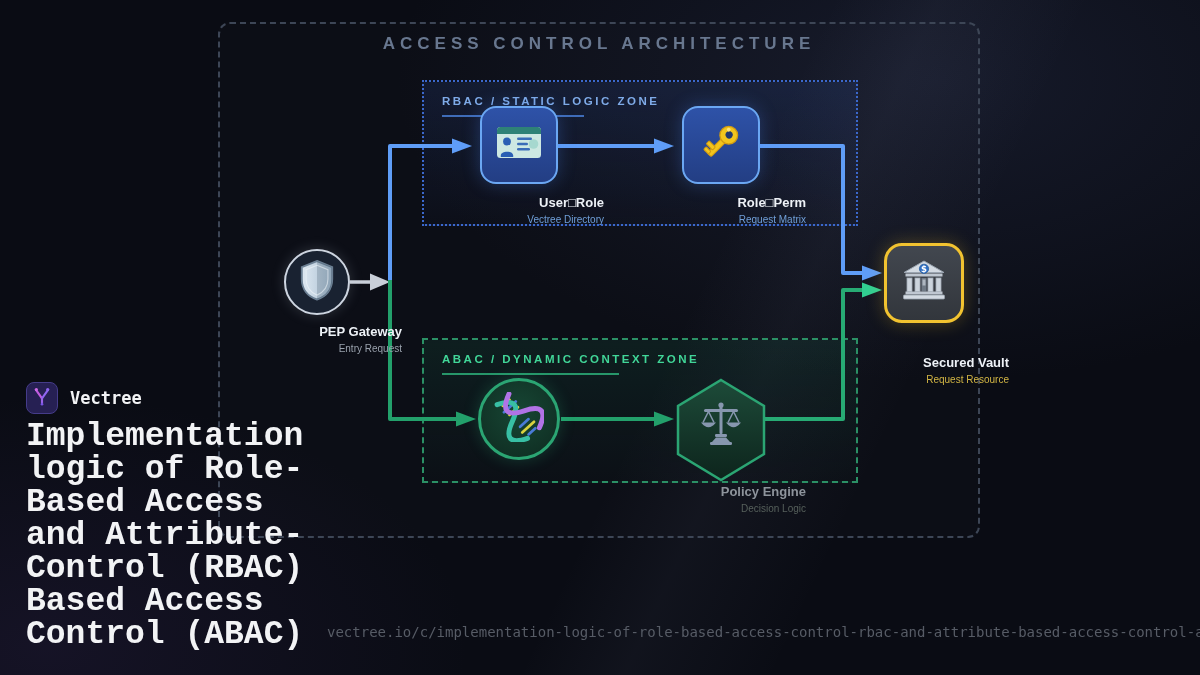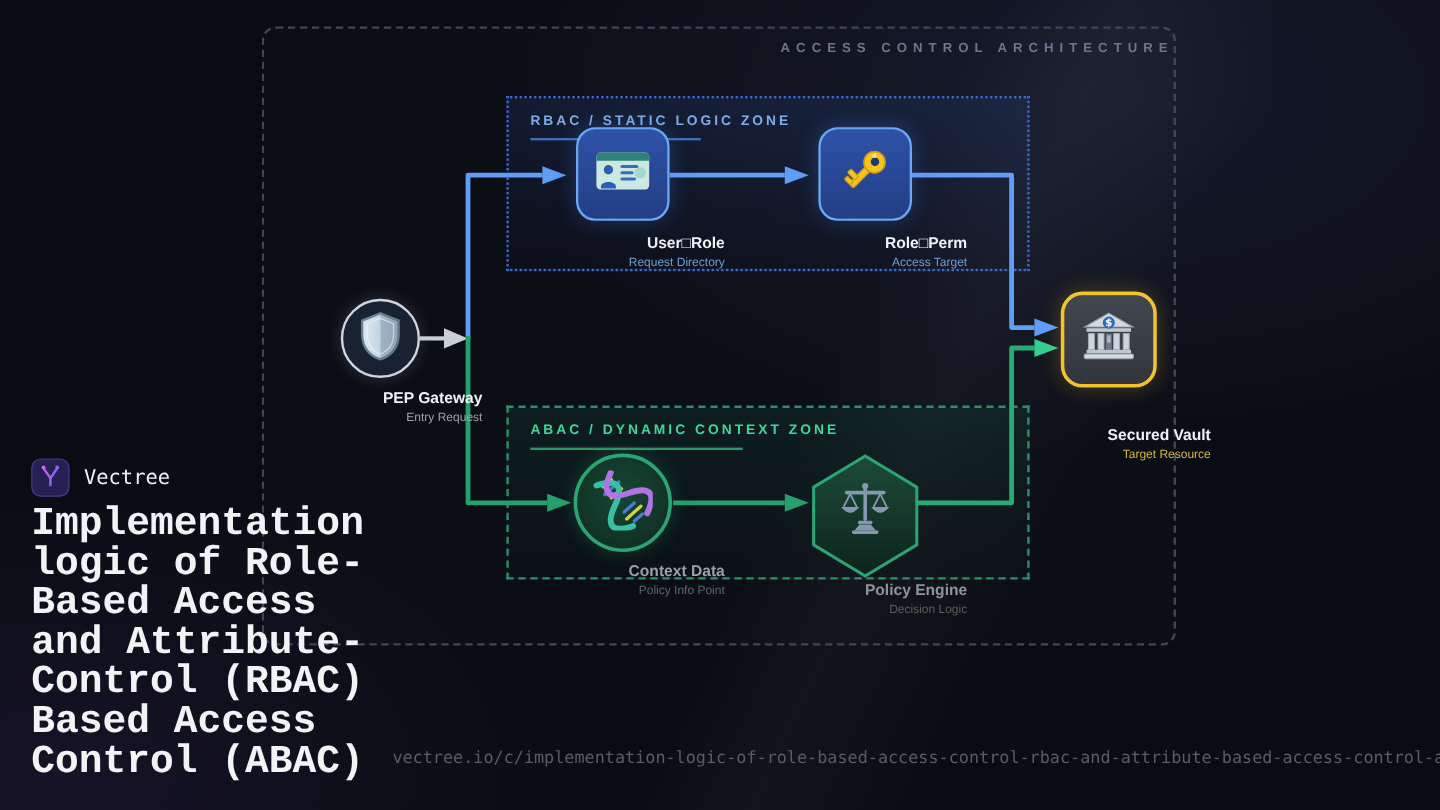--- a/index.html
+++ b/index.html
@@ -13,22 +13,22 @@
       radial-gradient(700px 420px at 4% 96%, rgba(56,40,92,0.25), rgba(0,0,0,0) 60%),
       #0a0c14;
   }
   
   .frame {
     position:absolute; left:218px; top:22px; width:762px; height:516px;
     border:2px dashed #3d4656; border-radius:12px;
     background:rgba(255,255,255,0.012);
   }
   .d-title {
-    margin-top:10px; text-align:right;
-    font-size:11px; font-weight:bold; letter-spacing:5px; color:#68778f;
+    margin-top:10px; text-align:center;
+    font-size:17px; font-weight:bold; letter-spacing:5px; color:#68778f;
   }
   
   .zone { position:absolute;text-align:right; }
   .zone.rbac {
     left:422px; top:80px; width:436px; height:146px;
     border:2px dotted #3b68cc;
     background:linear-gradient(180deg, rgba(42,74,150,0.20), rgba(18,28,58,0.08));
   }
   .zone.abac {
     left:422px; top:338px; width:436px; height:145px;
@@ -85,21 +85,21 @@
   .sub-gold { color:#d2b544; }
   
   .brand-row { position:absolute; left:26px; top:382px; display:flex; align-items:center; }
   .brand-logo {
     width:32px; height:32px; border-radius:8px;
     background:#262053; border:1px solid #453c8a;
     display:flex; align-items:center; justify-content:center;
   }
   .brand-name {
     margin-left:12px; font-family:"DejaVu Sans Mono", monospace;
-    font-size:17px; font-weight:normal; color:#f2f3f5;
+    font-size:17px; font-weight:bold; color:#f2f3f5;
   }
   .big-title {
     position:absolute; left:26px; top:420px;
     font-family:Liberation Mono, monospace;
     font-size:33px; line-height:33px; font-weight:bold; color:#f2f3f5;
     white-space:nowrap;
   }
   .url-line {
     position:absolute; left:327px; top:624px; width:875px; overflow:hidden;
     font-family:"DejaVu Sans Mono", monospace;
@@ -177,61 +177,57 @@
         <circle cx="11" cy="15.5" r="3.9" fill="#2a5fb4"></circle>
         <path d="M4.8 29.5 C4.8 24.5 17.2 24.5 17.2 29.5 V31 H4.8 Z" fill="#2a5fb4"></path>
         <rect x="21" y="11.5" width="15" height="2.6" rx="1.3" fill="#2a5fb4" opacity="0.9"></rect>
         <rect x="21" y="16.7" width="11" height="2.6" rx="1.3" fill="#2a5fb4" opacity="0.9"></rect>
         <rect x="21" y="21.9" width="13" height="2.6" rx="1.3" fill="#2a5fb4" opacity="0.9"></rect>
       </svg>
     </span>
   </div>
   <div class="nlabel" style="left:434px; top:195px;">
     <div class="nl-main">User□Role</div>
-    <div class="nl-sub sub-blue">Request Directory</div>
+    <div class="nl-sub sub-blue">Vectree Directory</div>
   </div>
 
   <div class="node sq-blue" style="left:682px; top:106px;">
     <span>
       <svg width="46" height="46" viewBox="0 0 44 44">
         <g transform="rotate(45 22 22)">
           <rect x="19.4" y="17" width="5.2" height="21" rx="1.5" fill="#f3c51d" stroke="#d29b12" stroke-width="1"></rect>
           <rect x="12.5" y="28.5" width="8.5" height="4" rx="1" fill="#f3c51d" stroke="#d29b12" stroke-width="1"></rect>
           <rect x="14.5" y="34.5" width="6.5" height="3.5" rx="1" fill="#f3c51d" stroke="#d29b12" stroke-width="1"></rect>
           <circle cx="22" cy="11.5" r="8.5" fill="#f3c51d" stroke="#d29b12" stroke-width="1.2"></circle>
           <circle cx="22" cy="11" r="3.4" fill="#22386f"></circle>
           <circle cx="18.2" cy="7.8" r="1.8" fill="#ffe27a"></circle>
         </g>
       </svg>
     </span>
   </div>
   <div class="nlabel" style="left:636px; top:195px;">
     <div class="nl-main">Role□Perm</div>
-    <div class="nl-sub sub-blue">Access Target</div>
+    <div class="nl-sub sub-blue">Request Matrix</div>
   </div>
 
   <div class="node ctx-circle" style="left:478px; top:378px;">
     <span>
       <svg width="50" height="50" viewBox="0 0 44 44">
         <g transform="rotate(-42 22 22)" stroke-linecap="round">
           <line x1="18" y1="5" x2="26" y2="5" stroke="#d9d23f" stroke-width="2.4"></line>
           <line x1="15" y1="10" x2="29" y2="10" stroke="#4a7bd8" stroke-width="2.4"></line>
           <line x1="17" y1="15" x2="27" y2="15" stroke="#d9d23f" stroke-width="2.4"></line>
           <line x1="17" y1="29" x2="27" y2="29" stroke="#4a7bd8" stroke-width="2.4"></line>
           <line x1="15" y1="34" x2="29" y2="34" stroke="#d9d23f" stroke-width="2.4"></line>
           <line x1="18" y1="39" x2="26" y2="39" stroke="#4a7bd8" stroke-width="2.4"></line>
           <path d="M15 1 C30 7.5 30 14.5 15 21 C0 27.5 0 34.5 15 41" fill="none" stroke="#38bfa4" stroke-width="4.4"></path>
           <path d="M29 1 C14 7.5 14 14.5 29 21 C44 27.5 44 34.5 29 41" fill="none" stroke="#b173e6" stroke-width="4.4"></path>
         </g>
       </svg>
     </span>
-  </div>
-  <div class="nlabel" style="left:434px; top:468px;">
-    <div class="nl-main main-dim">Context Data</div>
-    <div class="nl-sub sub-dim">Policy Info Point</div>
   </div>
 
   <div class="hex-wrap" style="left:676px; top:378px;">
     <svg width="90" height="104" viewBox="0 0 90 104">
       <defs>
           <linearGradient id="hexg" x1="0" y1="0" x2="0" y2="1">
         <stop offset="0" stop-color="#1d4b39"></stop>
             <stop offset="1" stop-color="#0d241c"></stop>
       </linearGradient>
         </defs>
@@ -270,21 +266,21 @@
         </g>
         <rect x="4.5" y="32.5" width="37" height="3" fill="#bfc7d1"></rect>
         <rect x="2.5" y="36" width="41" height="4" rx="1" fill="#d3dae2" stroke="#9aa4b0" stroke-width="0.8"></rect>
         <circle cx="23" cy="9.8" r="4.6" fill="#2f6fc4" stroke="#245c9e" stroke-width="0.8"></circle>
         <text x="23" y="12.8" font-size="8.5" font-weight="bold" fill="#ffffff" text-anchor="middle" font-family="DejaVu Sans, sans-serif">$</text>
       </svg>
     </span>
   </div>
   <div class="nlabel" style="left:839px; top:331px;margin-top:24px;">
     <div class="nl-main">Secured Vault</div>
-    <div class="nl-sub sub-gold">Target Resource</div>
+    <div class="nl-sub sub-gold">Request Resource</div>
   </div>
 
   <div class="brand-row">
     <div class="brand-logo">
       <span>
         <svg width="26" height="26" viewBox="0 0 32 32">
           <path d="M9 9 L16 19" stroke="#c05ce0" stroke-width="2.6" stroke-linecap="round" fill="none"></path>
           <path d="M23 9 L16 19" stroke="#8f66f2" stroke-width="2.6" stroke-linecap="round" fill="none"></path>
           <path d="M16 19 V25" stroke="#9a63ea" stroke-width="2.6" stroke-linecap="round" fill="none"></path>
           <circle cx="9" cy="8" r="2" fill="#cf6ae8"></circle>

